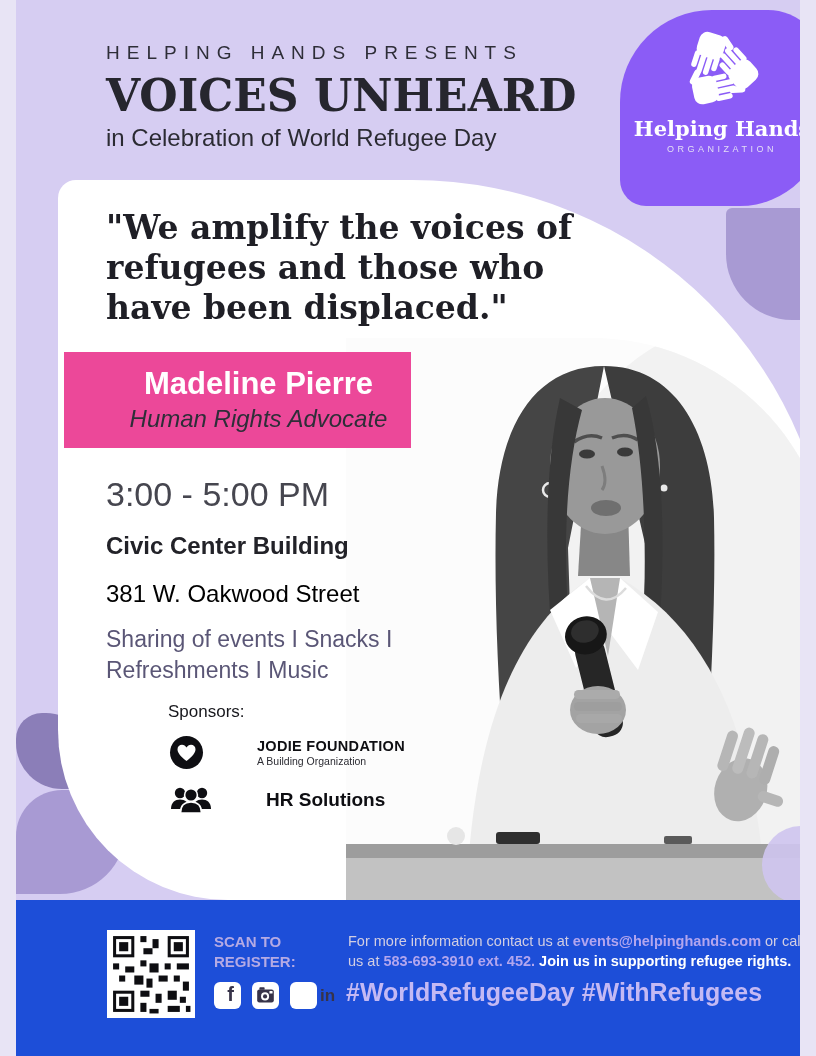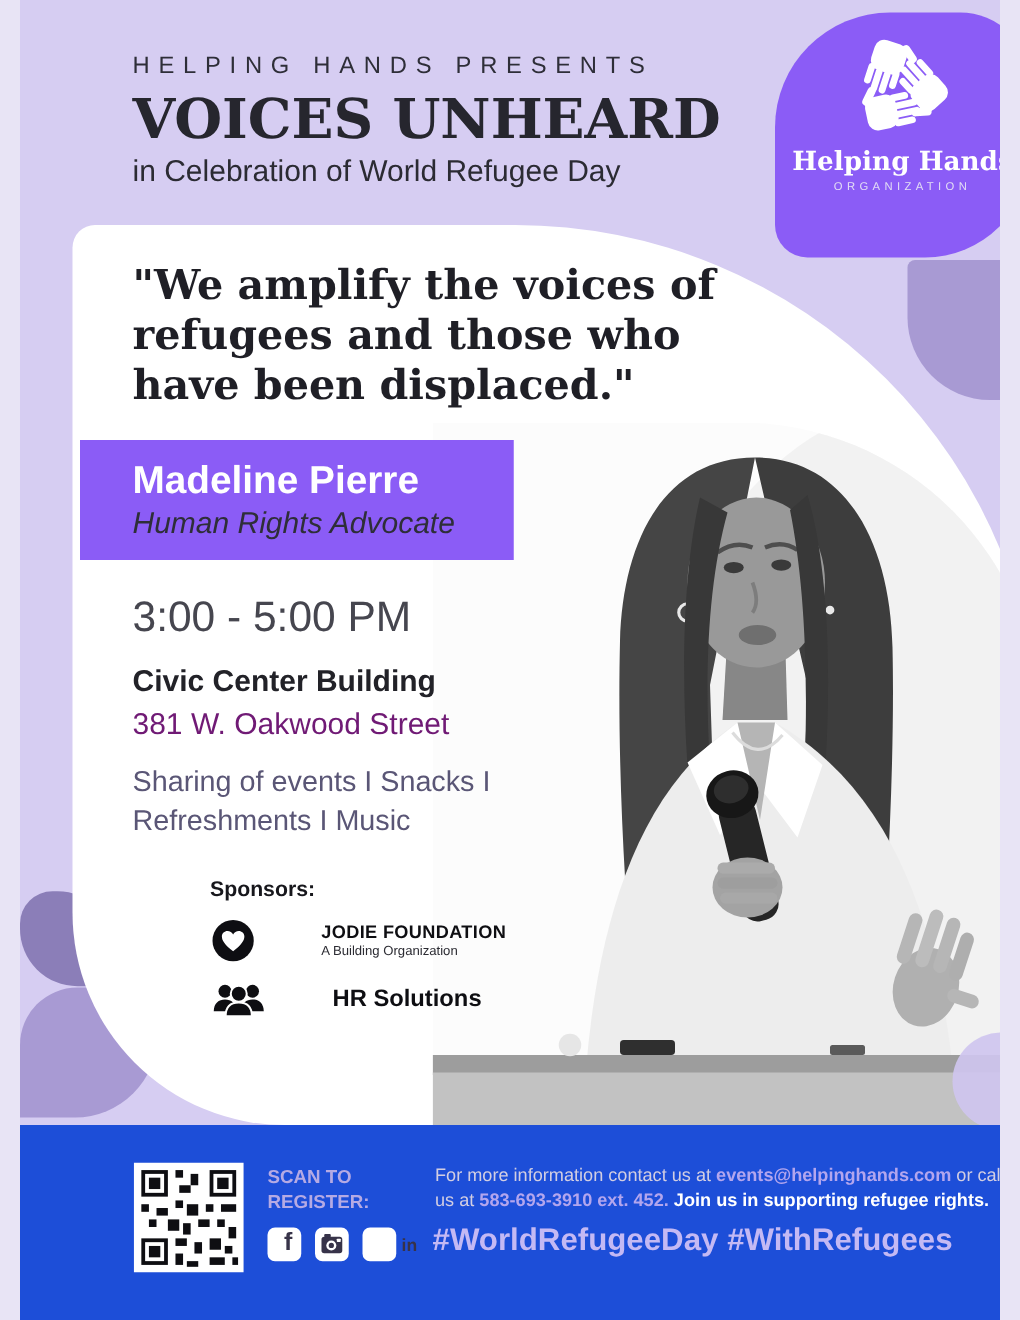--- a/index.html
+++ b/index.html
@@ -48,53 +48,53 @@
   
   .quote {
     position:absolute; left:90px; top:208px; width:480px;
     font-family:"DejaVu Serif", serif; font-weight:bold;
     font-size:33px; line-height:40px; color:#1f1f26; white-space:pre-line;
   }
 
   
   .banner {
     position:absolute; left:48px; top:352px; width:347px; height:96px;
-    background:#8b5cf6; padding:14px 0 0 42px;
+    background:#ec4899; padding:14px 0 0 42px;text-align:center;
   }
   .speaker-name { font-size:31px; font-weight:bold; color:#ffffff; }
   .speaker-role { font-size:24px; font-style:italic; color:#2e2e38; margin-top:3px; }
 
   
   .details { position:absolute; left:90px; top:474px; width:300px; }
   .date { font-size:34px; font-weight:bold; color:#1f1f26; line-height:40px; }
   .time { font-size:34px; color:#46464f; line-height:40px; }
   .venue { font-size:24px; font-weight:bold; color:#222228; margin-top:18px; }
-  .address { font-size:24px; color:#701a75; margin-top:6px; }
+  .address { font-size:24px; color:#000000; margin-top:20px; }
   .activities { font-size:23px; color:#5a5676; margin-top:16px; line-height:31px; white-space:pre-line; }
 
   
   .sponsors { position:absolute; left:152px; top:702px; }
-  .sponsors-label { font-size:17px; font-weight:bold; color:#17171c; }
+  .sponsors-label { font-size:17px; font-weight:normal; color:#17171c; }
   .sponsor-row { display:flex; align-items:center; margin-top:12px;gap:44px; }
   .sponsor-text { margin-left:8px; }
   .sponsor-name { font-size:14.5px; font-weight:bold; letter-spacing:.3px; color:#0e0e12; }
   .sponsor-tagline { font-size:10.5px; color:#2c2c33; margin-top:1px; }
   .sponsor-name-lg { font-size:19px; font-weight:bold; color:#0e0e12; margin-left:8px; }
 
   
   .footer { position:absolute; left:0; top:900px; width:816px; height:156px; background:#1d4ed8; }
   .qr { position:absolute; left:91px; top:30px; width:88px; height:88px; }
   .scan-label { position:absolute; left:198px; top:32px; font-size:15px; font-weight:bold; color:#b5aae4; line-height:20px; white-space:pre-line; }
   .socials { position:absolute; left:198px; top:82px; display:flex; gap:11px; }
   .social {
     width:27px; height:27px; background:#ffffff; border-radius:6px;
     display:flex; align-items:center; justify-content:center; color:#373349;
   }
   .social .f { font-weight:bold; font-size:20px; transform:translate(3px,-1px); }
-  .social .in { font-weight:bold; font-size:14px; letter-spacing:0;margin-left:48px; }
+  .social .in { font-weight:bold; font-size:17px; letter-spacing:0;margin-left:48px; }
   .contact { position:absolute; left:332px; top:32px; width:466px; font-size:14.5px; line-height:19.5px; color:#d2cee2; }
   .contact .hl { color:#b3a6ee; font-weight:bold; }
   .contact .strong { color:#ffffff; font-weight:bold; }
   .hashtags { position:absolute; left:330px; top:78px; font-size:25px; font-weight:bold; color:#c4b9f4; }
 </style>
 </head>
 <body>
 
 <div class="page">
 

